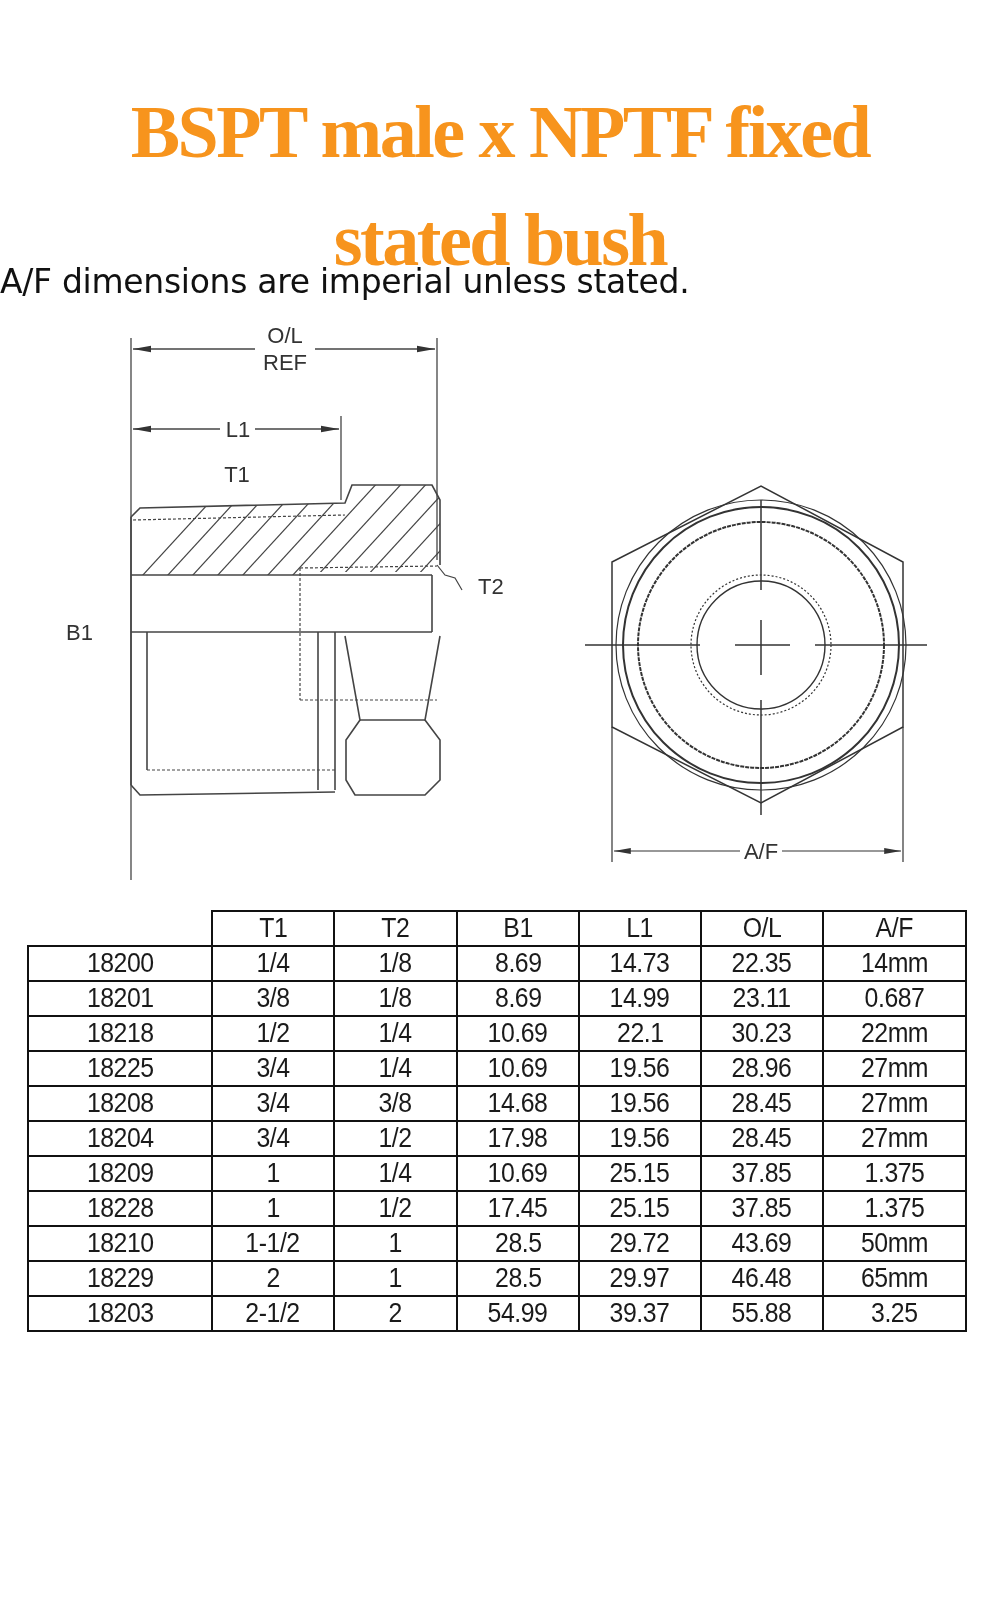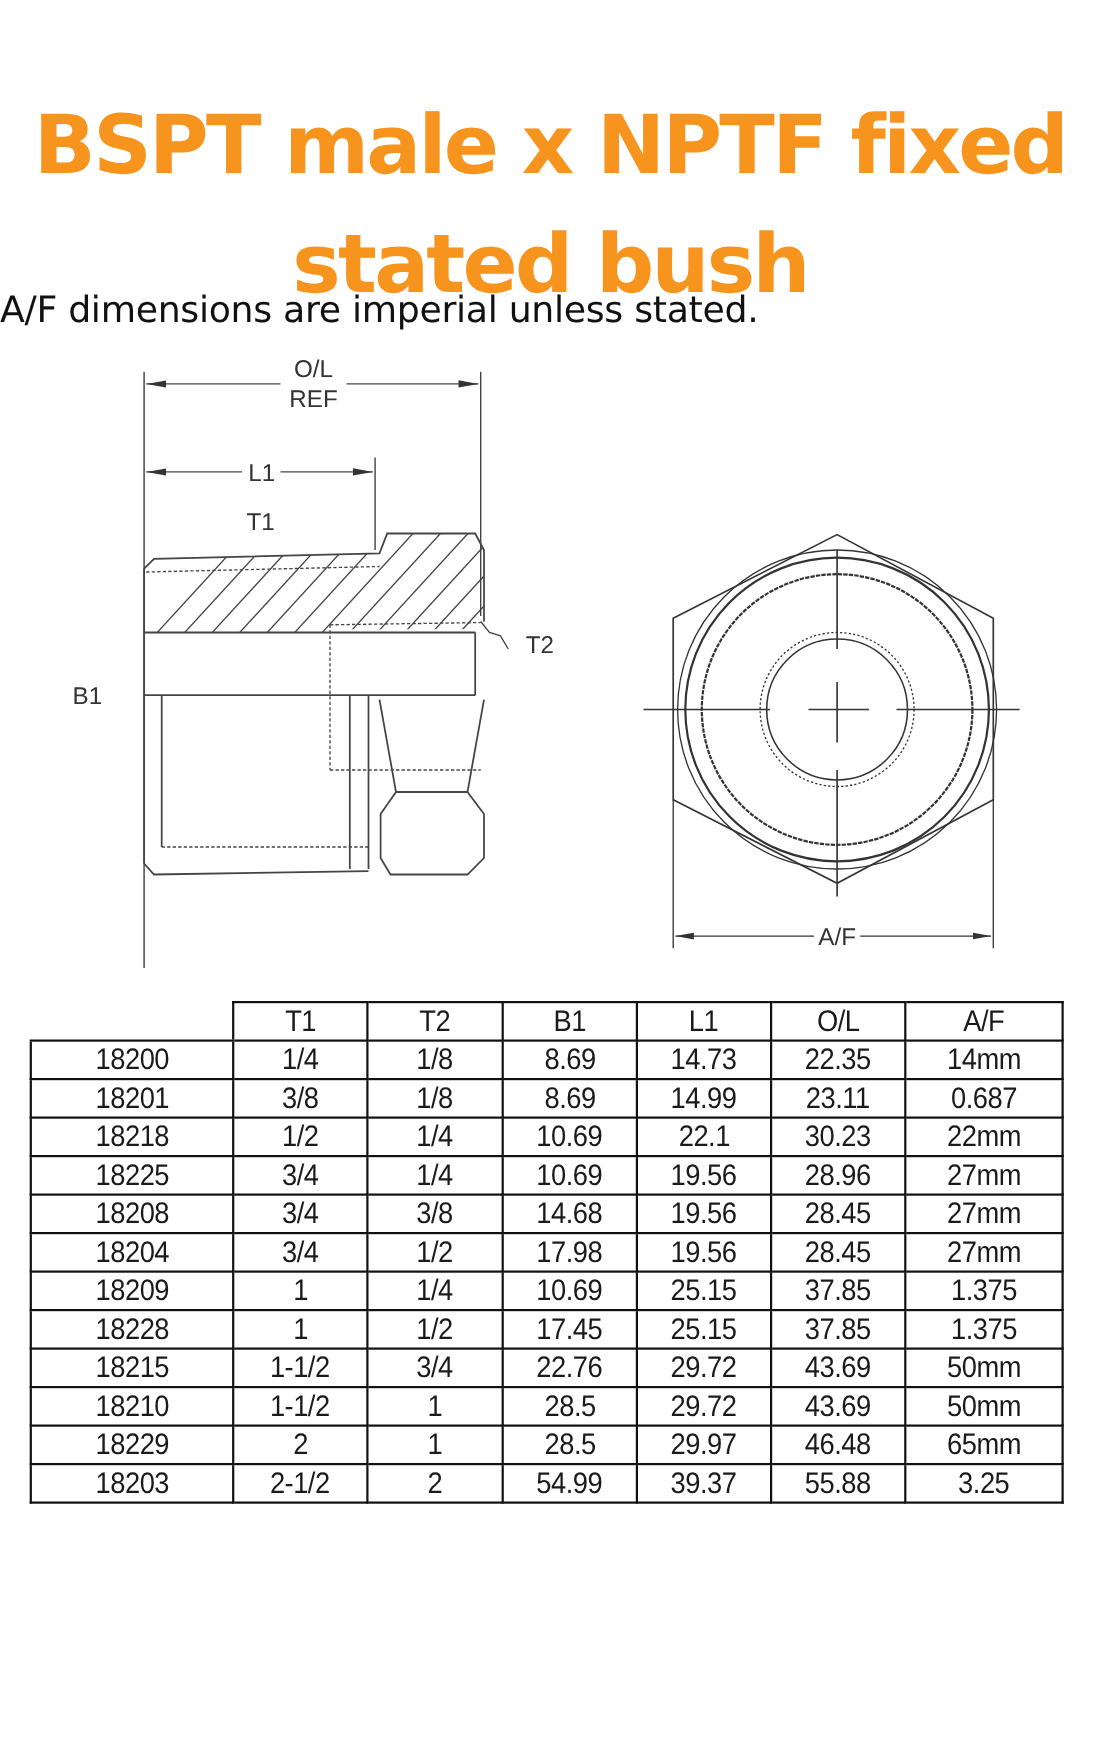--- a/index.html
+++ b/index.html
@@ -21,21 +21,21 @@
       top: 28px;
       width: 1000px;
       text-align: center;
       font-family: "DejaVu Sans", sans-serif;
       font-weight: bold;
       font-size: 74px;
       line-height: 108px;
       letter-spacing: -2.5px;
       color: #f7941d;
     }
-    .title .line { display: block; white-space: nowrap; }
+    .title .line { display: block; white-space: nowrap; font-family: Liberation Serif, serif; }
     .subtitle {
       position: absolute;
       left: 0;
       top: 262px;
       width: 1000px;
       text-align: left;
       font-family: "DejaVu Sans", sans-serif;
       font-size: 33px;
       line-height: 40px;
       color: #111111;
@@ -276,29 +276,20 @@
       <tr>
         <td class="c0"><span class="cell-text">18228</span></td>
         <td class="c1"><span class="cell-text">1</span></td>
         <td class="c2"><span class="cell-text">1/2</span></td>
         <td class="c3"><span class="cell-text">17.45</span></td>
         <td class="c4"><span class="cell-text">25.15</span></td>
         <td class="c5"><span class="cell-text">37.85</span></td>
         <td class="c6"><span class="cell-text">1.375</span></td>
       </tr>
       <tr>
-        <td class="c0"><span class="cell-text">18215</span></td>
-        <td class="c1"><span class="cell-text">1-1/2</span></td>
-        <td class="c2"><span class="cell-text">3/4</span></td>
-        <td class="c3"><span class="cell-text">22.76</span></td>
-        <td class="c4"><span class="cell-text">29.72</span></td>
-        <td class="c5"><span class="cell-text">43.69</span></td>
-        <td class="c6"><span class="cell-text">50mm</span></td>
-      </tr>
-      <tr>
         <td class="c0"><span class="cell-text">18210</span></td>
         <td class="c1"><span class="cell-text">1-1/2</span></td>
         <td class="c2"><span class="cell-text">1</span></td>
         <td class="c3"><span class="cell-text">28.5</span></td>
         <td class="c4"><span class="cell-text">29.72</span></td>
         <td class="c5"><span class="cell-text">43.69</span></td>
         <td class="c6"><span class="cell-text">50mm</span></td>
       </tr>
       <tr>
         <td class="c0"><span class="cell-text">18229</span></td>

